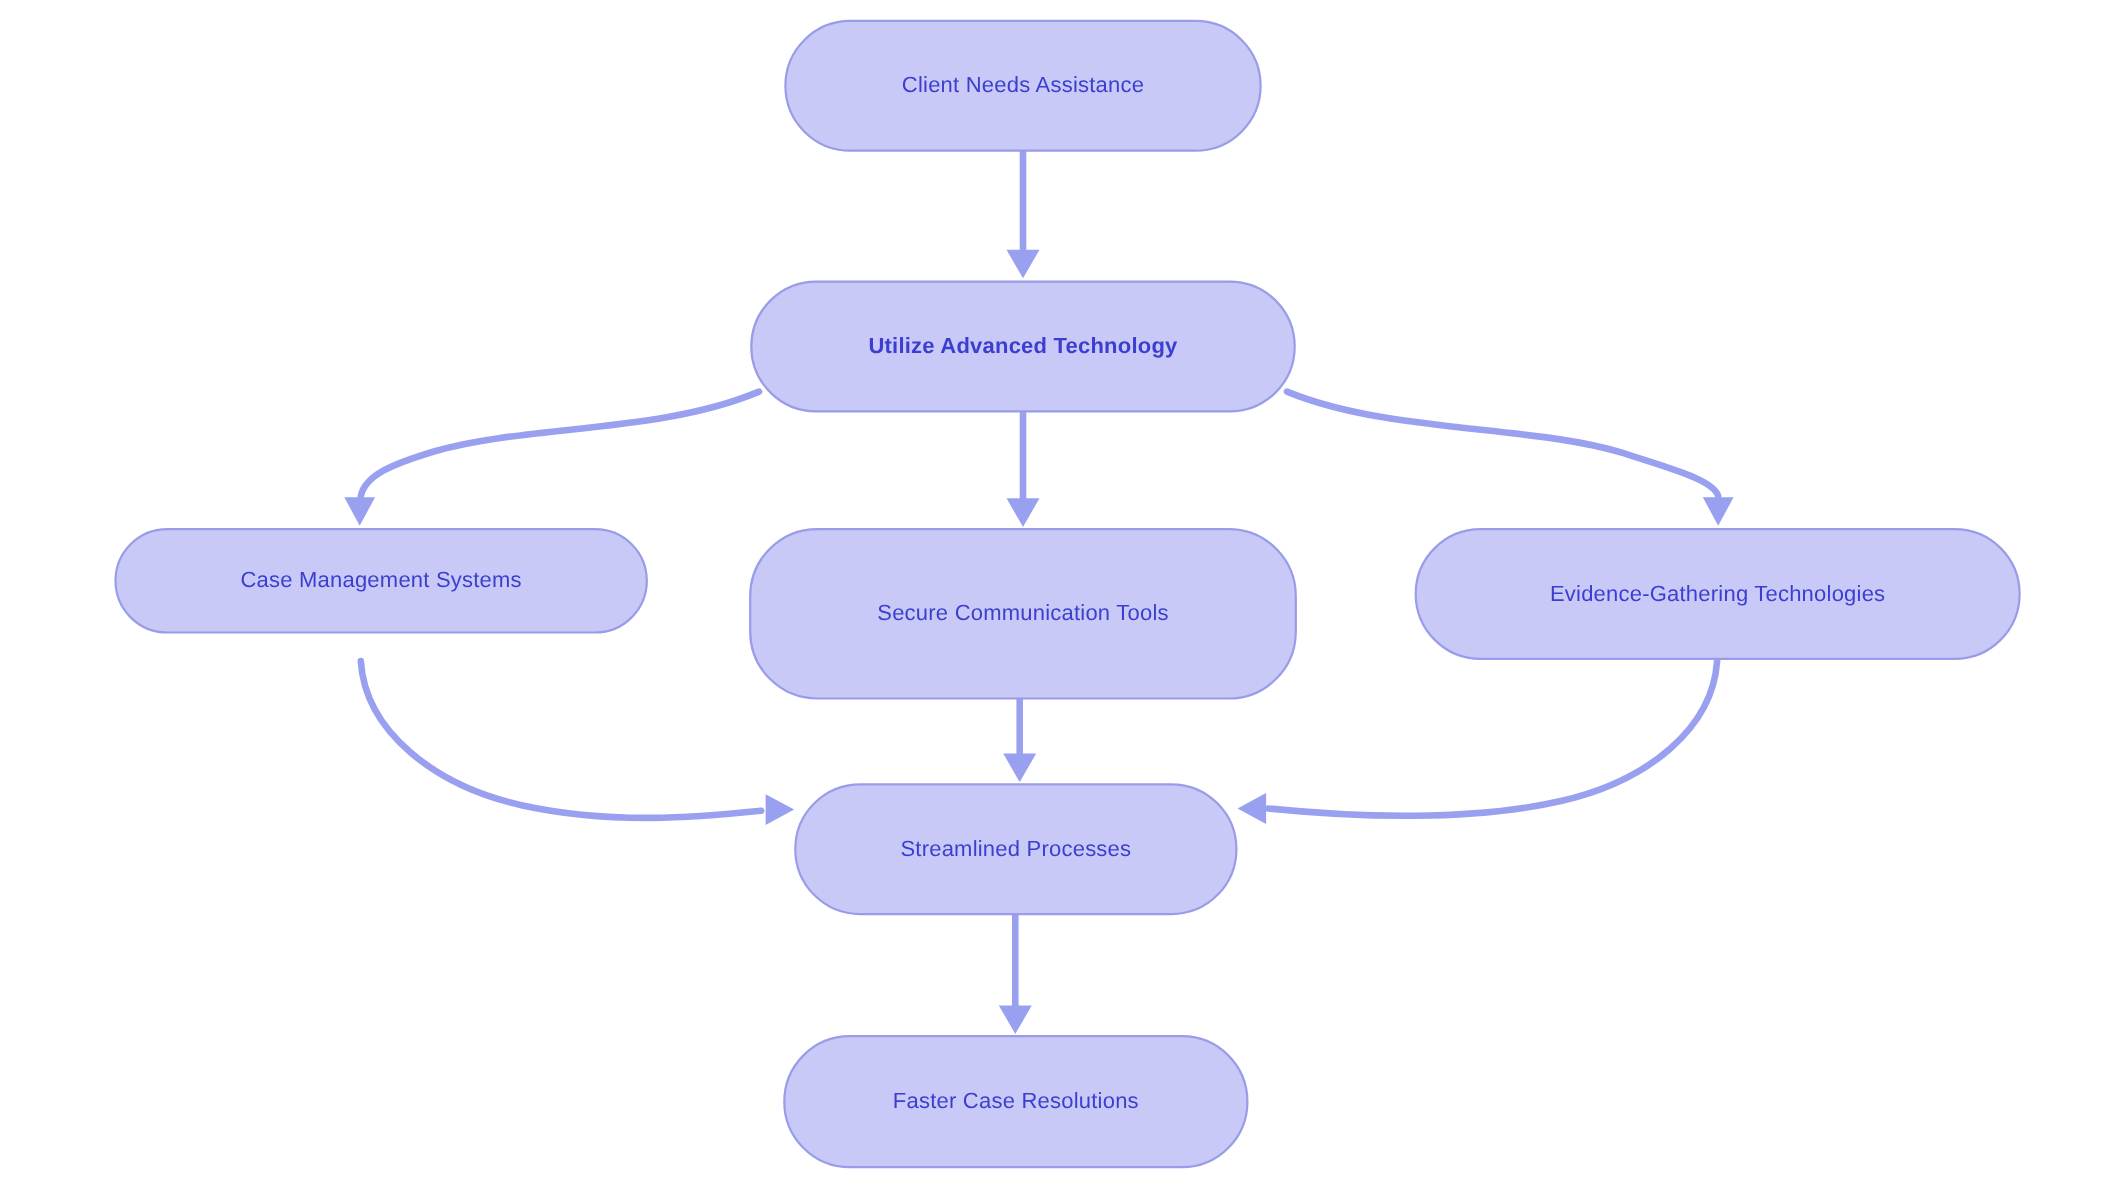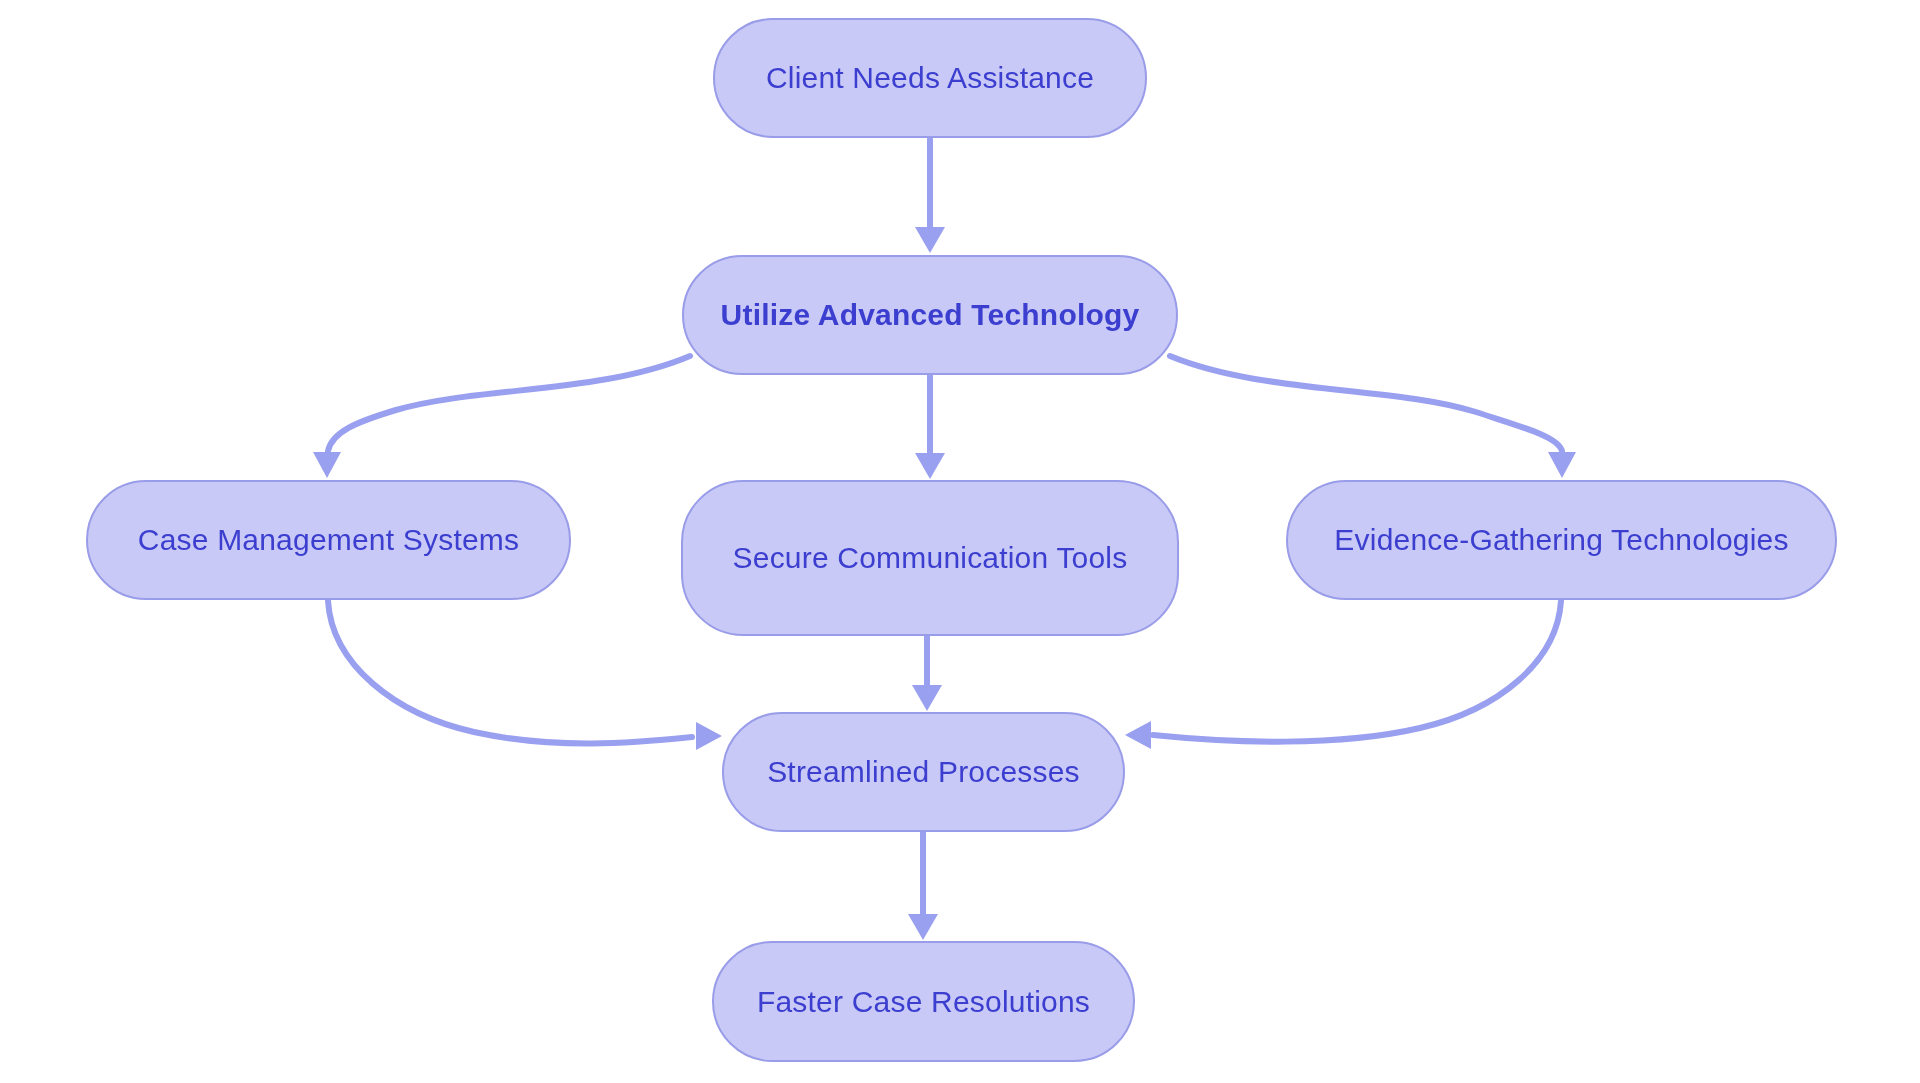--- a/index.html
+++ b/index.html
@@ -37,28 +37,28 @@
     position: absolute;
     z-index: 2;
     display: flex;
     align-items: center;
     justify-content: center;
     box-sizing: border-box;
     background: var(--node-fill, #c8c9f7);
     border: 2.5px solid var(--node-border, #999ce8);
     border-radius: 62px;
     color: var(--node-text, #3b3ecf);
-    font-size: 30px;
+    font-size: 20px;
     letter-spacing: 0.2px;
     white-space: nowrap;
     text-align: left;
   }
   .node-client-needs  { left: 713px;  top: 18px;  width: 434px; height: 120px; }
   .node-utilize-tech  { left: 682px;  top: 255px; width: 496px; height: 120px; font-weight: bold; }
-  .node-case-mgmt     { left: 86px;   top: 480px; width: 485px; height: 120px; }
+  .node-case-mgmt     { left: 104px;   top: 480px; width: 485px; height: 96px; }
   .node-secure-comm   { left: 681px;  top: 480px; width: 498px; height: 156px; }
   .node-evidence-tech { left: 1286px; top: 480px; width: 551px; height: 120px; }
   .node-streamlined   { left: 722px;  top: 712px; width: 403px; height: 120px; }
   .node-faster-res    { left: 712px;  top: 941px; width: 423px; height: 121px; }
 </style>
 </head>
 <body>
 
 <div class="canvas">
 

